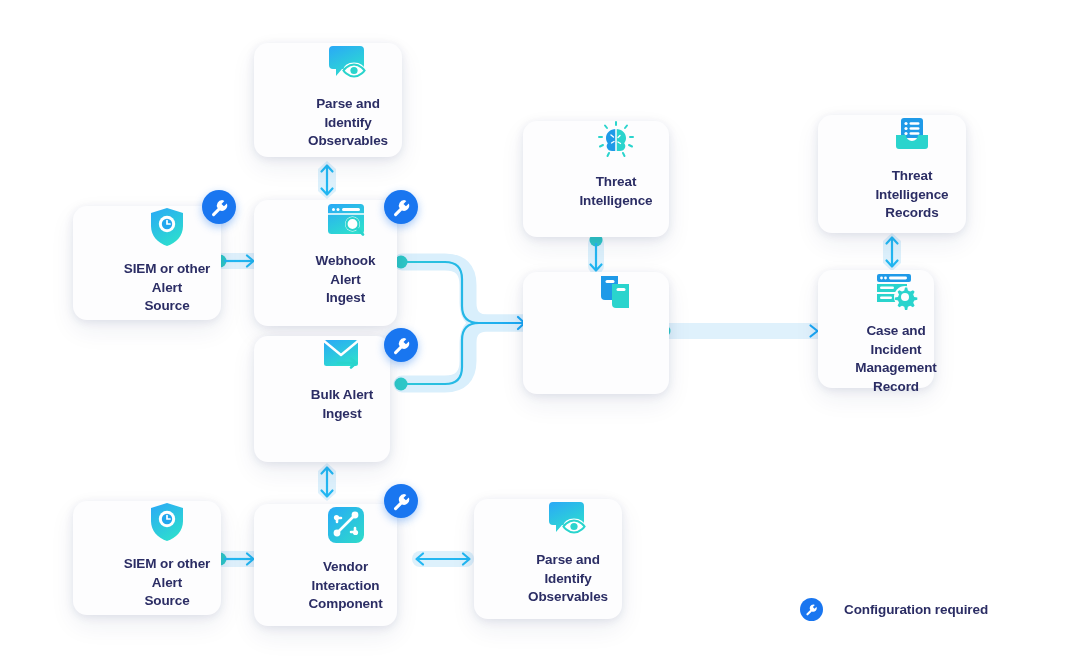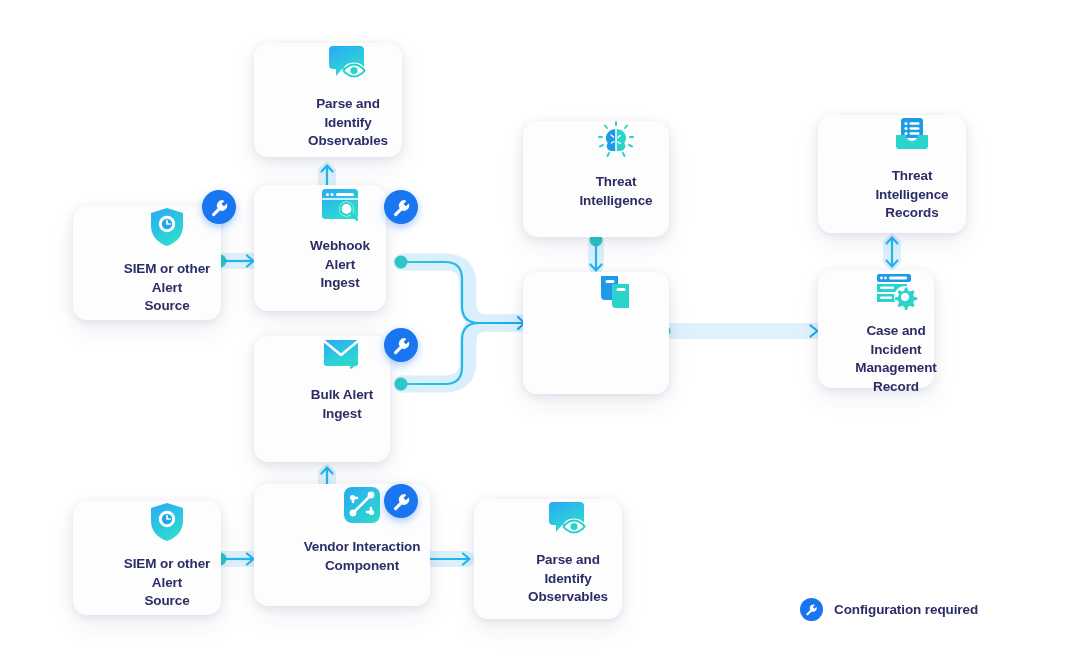--- a/index.html
+++ b/index.html
@@ -44,21 +44,21 @@
     background:#1976f0;
     box-shadow:0 3px 8px rgba(25,118,240,.38);
     display:flex;align-items:center;justify-content:center;
     z-index:60;
   }
   .badge svg{display:block;}
 
   
   .legend{
     position:absolute;left:800px;top:598px;
-    display:flex;align-items:center;gap:11px;
+    display:flex;align-items:center;gap:21px;
     z-index:60;
   }
   .legend .dot{
     width:23px;height:23px;border-radius:50%;background:#1976f0;
     display:flex;align-items:center;justify-content:center;flex:none;
   }
   .legend .txt{color:#2b2d64;font-size:13.5px;font-weight:700;letter-spacing:-.1px;}
 </style>
 </head>
 <body>
@@ -188,21 +188,21 @@
         <path d="M19 2 L35 7 V20 C35 30 28 37 19 40 C10 37 3 30 3 20 V7 Z" fill="url(#gIcon)"></path>
         <circle cx="19" cy="18" r="8.2" fill="#ffffff"></circle>
         <circle cx="19" cy="18" r="5.2" fill="#21a6ee"></circle>
         <path d="M19 14.5 V18 H22" stroke="#ffffff" stroke-width="1.7" fill="none" stroke-linecap="round"></path>
       </svg>
     </span>
     <span class="lbl">SIEM or other Alert
 Source</span>
   </div>
 
-  <div class="card" style="left:254px;top:185px;width:132px;height:126px;">
+  <div class="card" style="left:254px;top:200px;width:143px;height:126px;">
     <span class="ico">
       <svg width="44" height="40" viewBox="0 0 44 40">
         <rect x="4" y="4" width="36" height="30" rx="3.5" fill="url(#gIcon)"></rect>
         <circle cx="9.5" cy="9.5" r="1.5" fill="#ffffff"></circle>
         <circle cx="14" cy="9.5" r="1.5" fill="#ffffff"></circle>
         <rect x="18" y="8" width="18" height="3" rx="1.5" fill="#ffffff"></rect>
         <path d="M4 14 H40" stroke="#ffffff" stroke-width="1.6"></path>
         <circle cx="28.5" cy="24" r="7.5" fill="#ffffff"></circle>
         <circle cx="28.5" cy="24" r="6" fill="none" stroke="#2ad4cd" stroke-width="2.2"></circle>
         <path d="M33.5 29 L39 34.5" stroke="#2ad4cd" stroke-width="2.6" stroke-linecap="round"></path>
@@ -303,21 +303,21 @@
         <path d="M19 2 L35 7 V20 C35 30 28 37 19 40 C10 37 3 30 3 20 V7 Z" fill="url(#gIcon)"></path>
         <circle cx="19" cy="18" r="8.2" fill="#ffffff"></circle>
         <circle cx="19" cy="18" r="5.2" fill="#21a6ee"></circle>
         <path d="M19 14.5 V18 H22" stroke="#ffffff" stroke-width="1.7" fill="none" stroke-linecap="round"></path>
       </svg>
     </span>
     <span class="lbl">SIEM or other Alert
 Source</span>
   </div>
 
-  <div class="card" style="left:254px;top:484px;width:176px;height:122px;">
+  <div class="card" style="left:254px;top:504px;width:143px;height:122px;">
     <span class="ico">
       <svg width="42" height="42" viewBox="0 0 42 42">
         <rect x="3" y="3" width="36" height="36" rx="8" fill="url(#gIconD)"></rect>
         <path d="M12 29 L30 11" stroke="#ffffff" stroke-width="2.6" stroke-linecap="round"></path>
         <path d="M12 14 L16 14 M12 14 L12 18" stroke="#ffffff" stroke-width="2.6" stroke-linecap="round"></path>
         <path d="M30 28 L26 28 M30 28 L30 24" stroke="#ffffff" stroke-width="2.6" stroke-linecap="round"></path>
         <circle cx="12" cy="29" r="3.4" fill="#ffffff"></circle>
         <circle cx="30" cy="11" r="3.4" fill="#ffffff"></circle>
         <circle cx="11.5" cy="13.5" r="2.6" fill="#ffffff"></circle>
         <circle cx="30.5" cy="28.5" r="2.6" fill="#ffffff"></circle>

